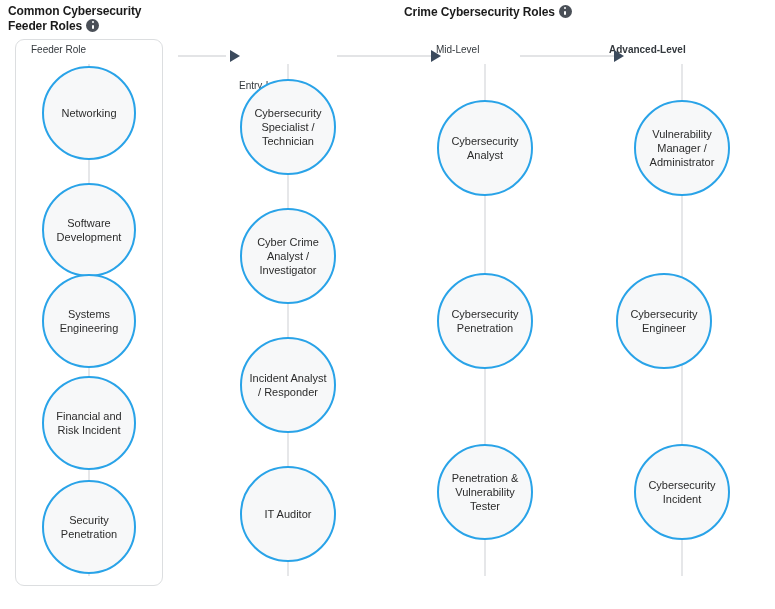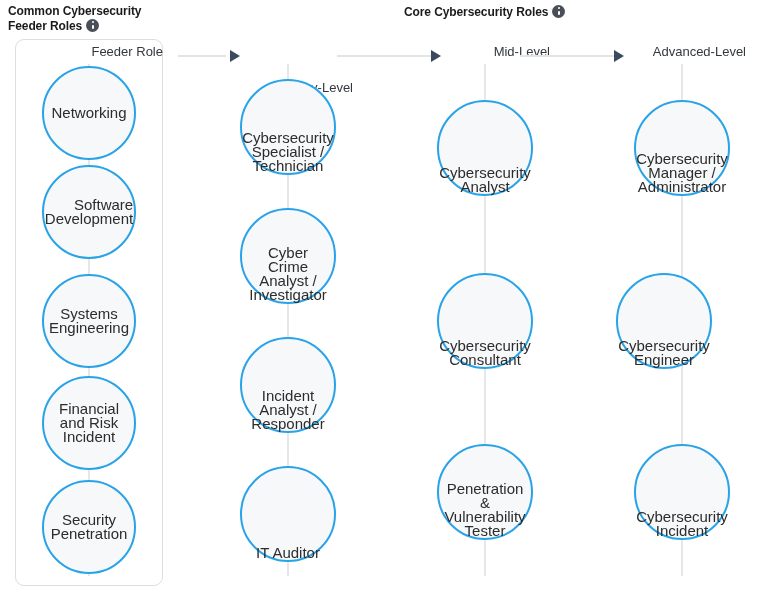--- a/index.html
+++ b/index.html
@@ -67,29 +67,30 @@
     border: 1px solid #dcdee0;
     border-radius: 9px;
     background: #ffffff;
     box-sizing: border-box;
   }
 
   
   .col-header {
     position: absolute;
     top: 44px;
-    font-size: 13px;
+    font-size: 10px;
     color: #33383d;
-    text-align: right;
+    text-align: left;
     white-space: nowrap;
+    padding-left: 16px;
   }
   #feeder-col-header { left: 15px; width: 148px; }
   #entry-col-header  { left: 223px; width: 130px; margin-top: 36px; }
   #mid-col-header    { left: 420px; width: 130px; }
-  #adv-col-header    { left: 616px; width: 130px; }
+  #adv-col-header    { left: 593px; width: 130px; font-weight: bold; }
 
   
   .stage-arrow {
     position: absolute;
     top: 50px;
     height: 12px;
   }
   .stage-arrow .line {
     position: absolute;
     left: 0;
@@ -130,35 +131,35 @@
     border-radius: 50%;
     border: 2.5px solid #29a3e8;
     background: #f7f8f9;
     box-sizing: border-box;
     display: flex;
     align-items: center;
     justify-content: center;
     text-align: center;
   }
   .role-node span {
-    font-size: 15px;
+    font-size: 11px;
     line-height: 14px;
     color: #2c2c2c;
     padding: 0 6px;
   }
 
   .feeder-node { width: 94px; height: 94px; left: 42px; }
-  .core-node   { width: 96px; height: 96px; align-items: flex-end; }
+  .core-node   { width: 96px; height: 96px; }
 </style>
 </head>
 <body>
 
 <div class="section-title" id="feeder-title"><span class="title-text">Common Cybersecurity Feeder Roles</span><span class="info-icon"></span></div>
 
-<div class="section-title" id="core-title"><span class="title-text">Core Cybersecurity Roles</span><span class="info-icon"></span></div>
+<div class="section-title" id="core-title"><span class="title-text">Crime Cybersecurity Roles</span><span class="info-icon"></span></div>
 
 <div id="feeder-panel"></div>
 
 <div class="col-header" id="feeder-col-header">Feeder Role</div>
 <div class="col-header" id="entry-col-header">Entry-Level</div>
 <div class="col-header" id="mid-col-header">Mid-Level</div>
 <div class="col-header" id="adv-col-header">Advanced-Level</div>
 
 <div class="stage-arrow" id="arrow-feeder-entry">
   <div class="line"></div>
@@ -174,21 +175,21 @@
 </div>
 
 <div class="spine" style="left:88px;  top:64px; height:512px;"></div>
 <div class="spine" style="left:287px; top:64px; height:512px;"></div>
 <div class="spine" style="left:484px; top:64px; height:512px;"></div>
 <div class="spine" style="left:681px; top:64px; height:512px;"></div>
 
 <div class="role-node feeder-node" style="top:66px;">
     <span>Networking</span>
   </div>
-<div class="role-node feeder-node" style="top:165px;text-align:right;">
+<div class="role-node feeder-node" style="top:183px;">
     <span>Software Development</span>
   </div>
 <div class="role-node feeder-node" style="top:274px;justify-content:center;">
     <span>Systems Engineering</span>
   </div>
 <div class="role-node feeder-node" style="top:376px;">
     <span>Financial and Risk Incident</span>
   </div>
 <div class="role-node feeder-node" style="top:480px;">
     <span>Security Penetration</span>
@@ -204,27 +205,27 @@
     <span>Incident Analyst / Responder</span>
   </div>
 <div class="role-node core-node" style="left:240px; top:466px;">
     <span>IT Auditor</span>
   </div>
 
 <div class="role-node core-node" style="left:437px; top:100px;">
     <span>Cybersecurity Analyst</span>
   </div>
 <div class="role-node core-node" style="left:437px; top:273px;">
-    <span>Cybersecurity Consultant</span>
+    <span>Cybersecurity Penetration</span>
   </div>
 <div class="role-node core-node" style="left:437px; top:444px;">
     <span>Penetration &amp; Vulnerability Tester</span>
   </div>
 
 <div class="role-node core-node" style="left:634px; top:100px;">
-    <span>Cybersecurity Manager / Administrator</span>
+    <span>Vulnerability Manager / Administrator</span>
   </div>
 <div class="role-node core-node" style="left:616px; top:273px;">
     <span>Cybersecurity Engineer</span>
   </div>
 <div class="role-node core-node" style="left:634px; top:444px;">
     <span>Cybersecurity Incident</span>
   </div>
 
 </body></html>

